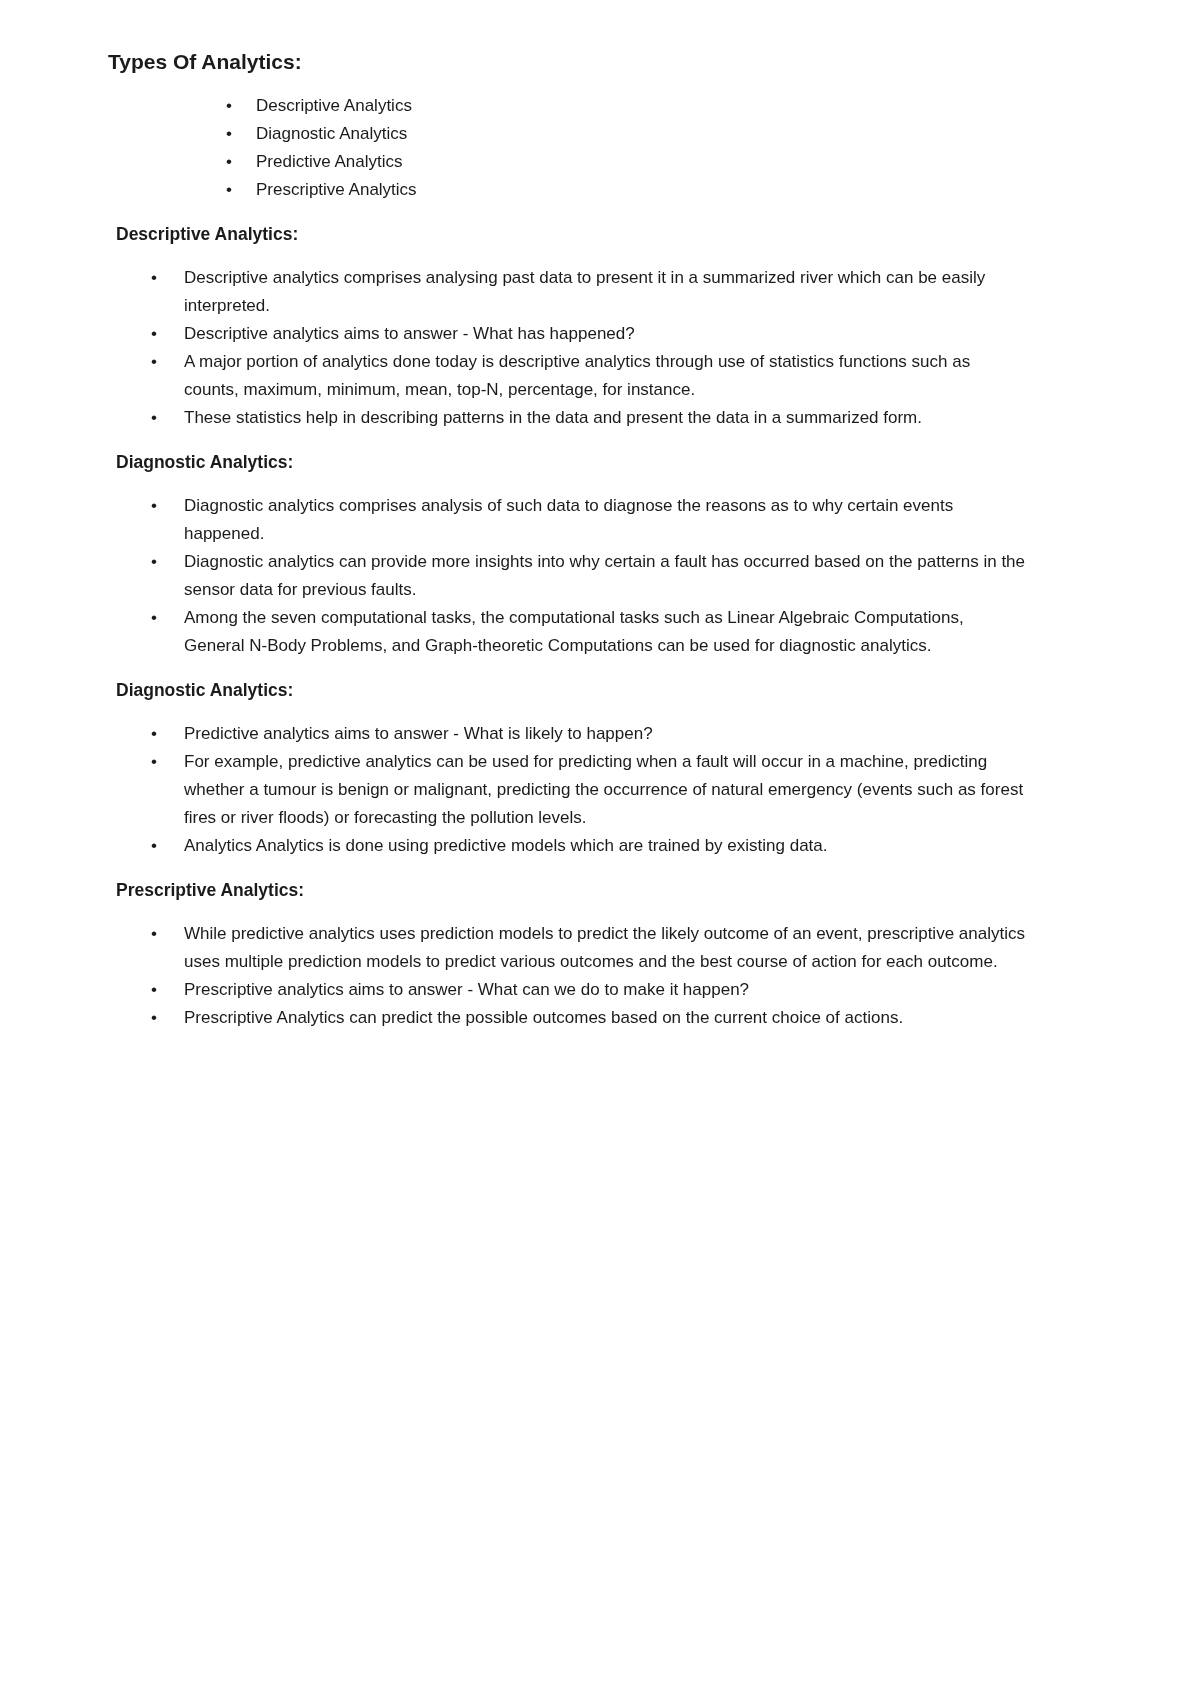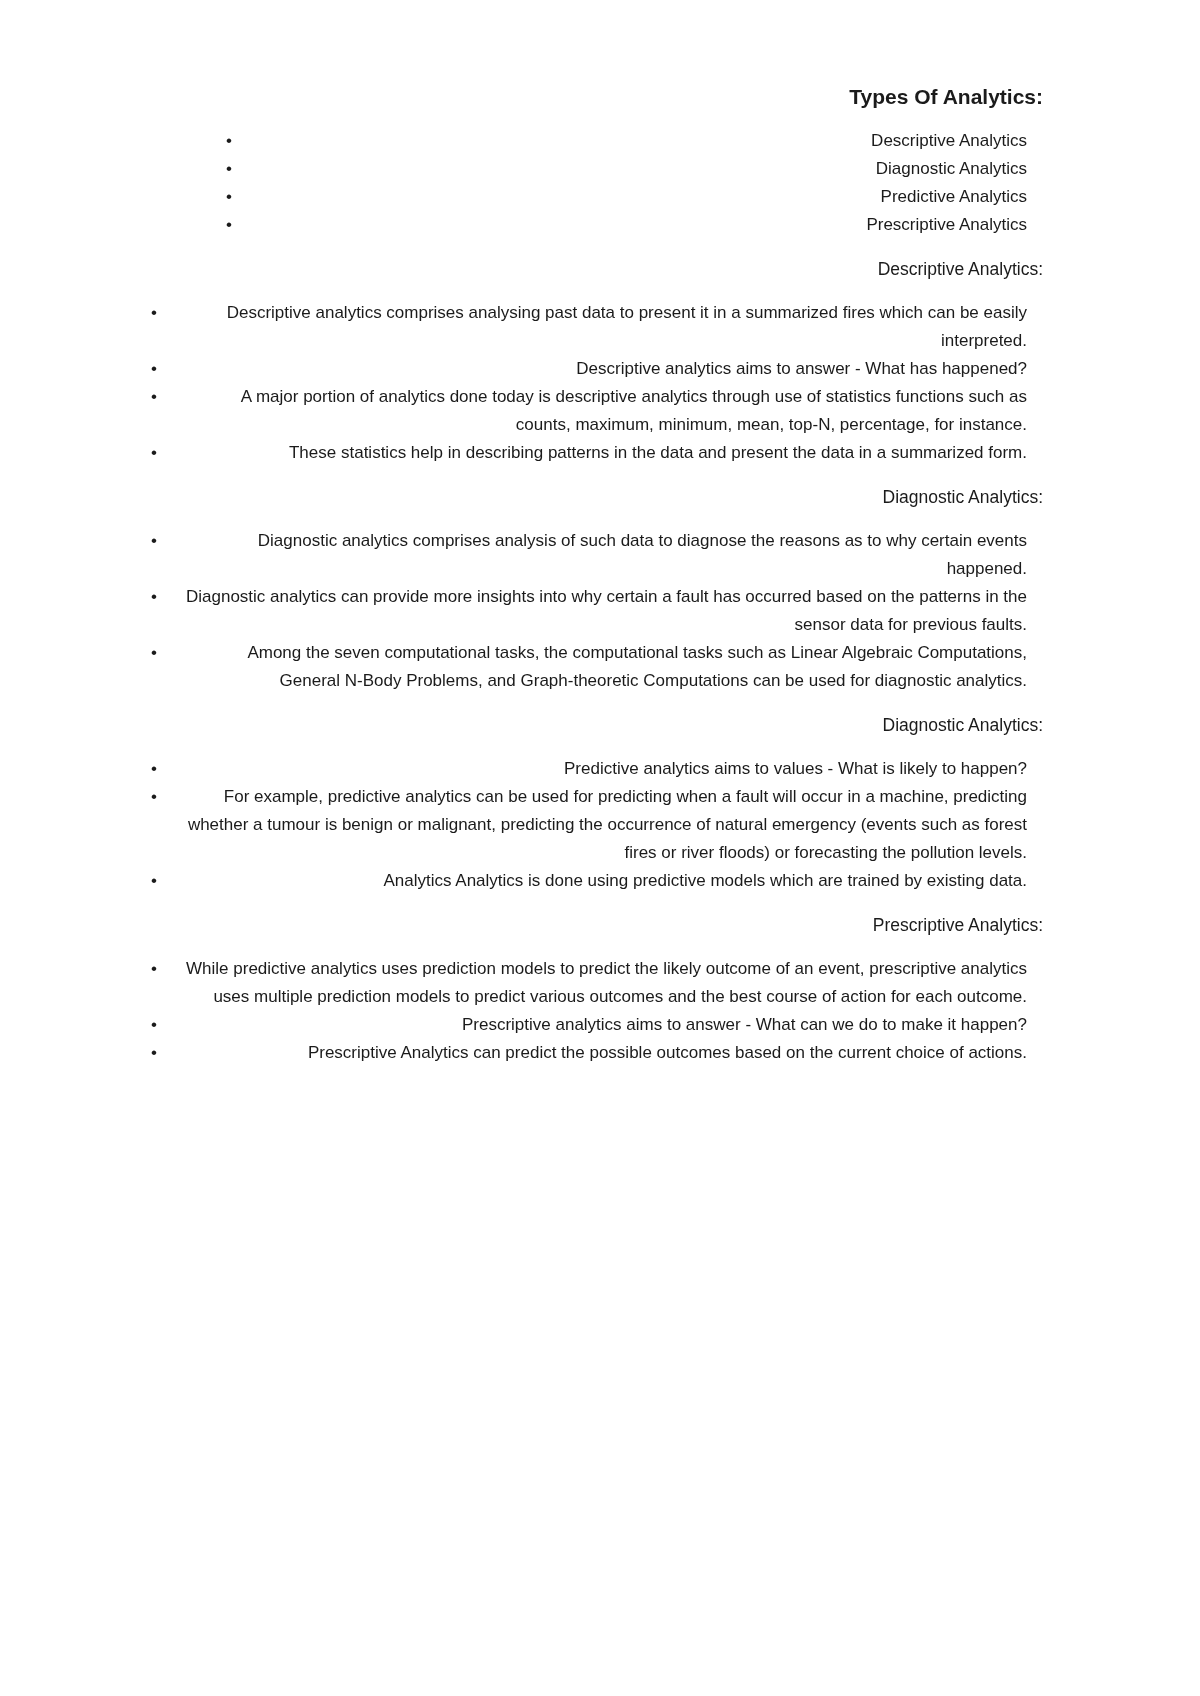--- a/index.html
+++ b/index.html
@@ -11,23 +11,22 @@
     width: 1200px;
     min-height: 1696px;
     font-family: "Liberation Sans", sans-serif;
     color: #1b1b1b;
     -webkit-font-smoothing: antialiased;
   }
   .page {
     box-sizing: border-box;
     width: 1200px;
     min-height: 1696px;
-    padding: 83px 157px 60px 108px;
+    padding: 48px 157px 60px 108px;
     background: #ffffff;
-    text-align: right;
   }
   .doc-title {
     font-size: 21px;
     font-weight: bold;
     line-height: 28px;
     margin: 0 0 8px 0;
   }
   ul.bullet-list {
     list-style: none;
     margin: 16px;
@@ -52,23 +51,23 @@
     margin-left: 102px;
     padding-left: 30px;
   }
   
   .body-list li.bullet-item {
     margin-left: 27px;
     padding-left: 33px;
   }
   .section-heading {
     font-size: 17.5px;
-    font-weight: normal;
+    font-weight: bold;
     line-height: 28px;
-    margin: 0;
+    margin: 8px;
   }
   .section-heading.spaced {
     margin-bottom: 16px;
   }
 </style>
 </head>
 <body>
 
 <div class="page">
   <h1 class="doc-title">Types Of Analytics:</h1>
@@ -77,38 +76,38 @@
       <li class="bullet-item">Descriptive Analytics</li>
       <li class="bullet-item">Diagnostic Analytics</li>
       <li class="bullet-item">Predictive Analytics</li>
       <li class="bullet-item">Prescriptive Analytics</li>
     </ul>
 
   <div>
       <section>
         <h2 class="section-heading spaced">Descriptive Analytics:</h2>
         <ul class="bullet-list body-list">
-          <li class="bullet-item">Descriptive analytics comprises analysing past data to present it in a summarized fires which can be easily interpreted.</li>
+          <li class="bullet-item">Descriptive analytics comprises analysing past data to present it in a summarized river which can be easily interpreted.</li>
           <li class="bullet-item">Descriptive analytics aims to answer - What has happened?</li>
           <li class="bullet-item">A major portion of analytics done today is descriptive analytics through use of statistics functions such as counts, maximum, minimum, mean, top-N, percentage, for instance.</li>
           <li class="bullet-item">These statistics help in describing patterns in the data and present the data in a summarized form.</li>
         </ul>
       </section>
       <section>
         <h2 class="section-heading">Diagnostic Analytics:</h2>
         <ul class="bullet-list body-list">
           <li class="bullet-item">Diagnostic analytics comprises analysis of such data to diagnose the reasons as to why certain events happened.</li>
           <li class="bullet-item">Diagnostic analytics can provide more insights into why certain a fault has occurred based on the patterns in the sensor data for previous faults.</li>
           <li class="bullet-item">Among the seven computational tasks, the computational tasks such as Linear Algebraic Computations, General N-Body Problems, and Graph-theoretic Computations can be used for diagnostic analytics.</li>
         </ul>
       </section>
       <section>
         <h2 class="section-heading">Diagnostic Analytics:</h2>
         <ul class="bullet-list body-list">
-          <li class="bullet-item">Predictive analytics aims to values - What is likely to happen?</li>
+          <li class="bullet-item">Predictive analytics aims to answer - What is likely to happen?</li>
           <li class="bullet-item">For example, predictive analytics can be used for predicting when a fault will occur in a machine, predicting whether a tumour is benign or malignant, predicting the occurrence of natural emergency (events such as forest fires or river floods) or forecasting the pollution levels.</li>
           <li class="bullet-item">Analytics Analytics is done using predictive models which are trained by existing data.</li>
         </ul>
       </section>
       <section>
         <h2 class="section-heading">Prescriptive Analytics:</h2>
         <ul class="bullet-list body-list">
           <li class="bullet-item">While predictive analytics uses prediction models to predict the likely outcome of an event, prescriptive analytics uses multiple prediction models to predict various outcomes and the best course of action for each outcome.</li>
           <li class="bullet-item">Prescriptive analytics aims to answer - What can we do to make it happen?</li>
           <li class="bullet-item">Prescriptive Analytics can predict the possible outcomes based on the current choice of actions.</li>

